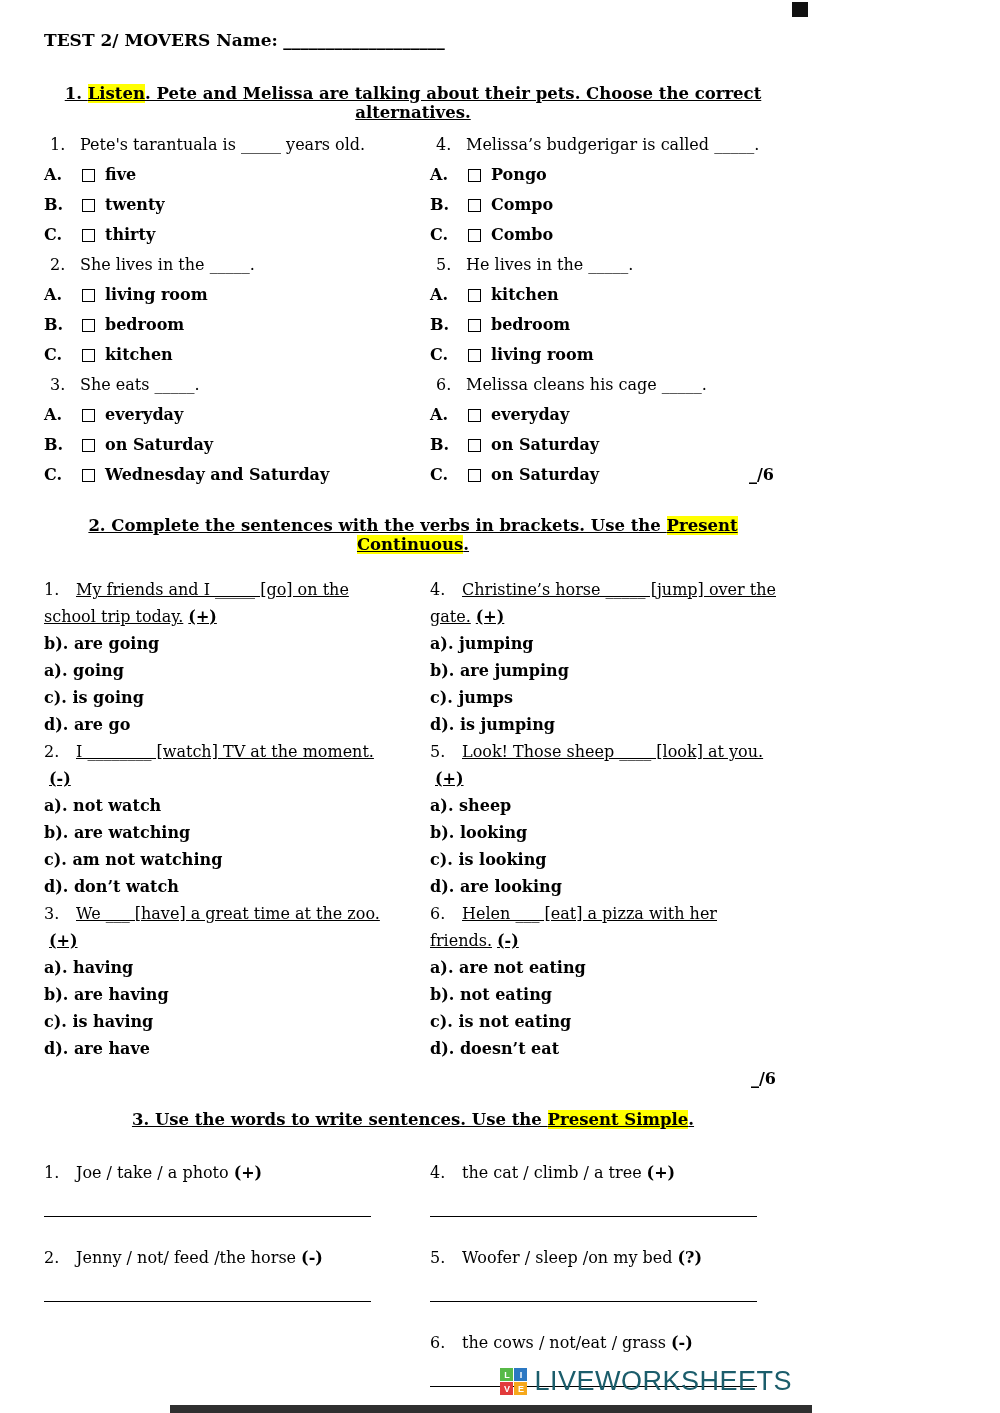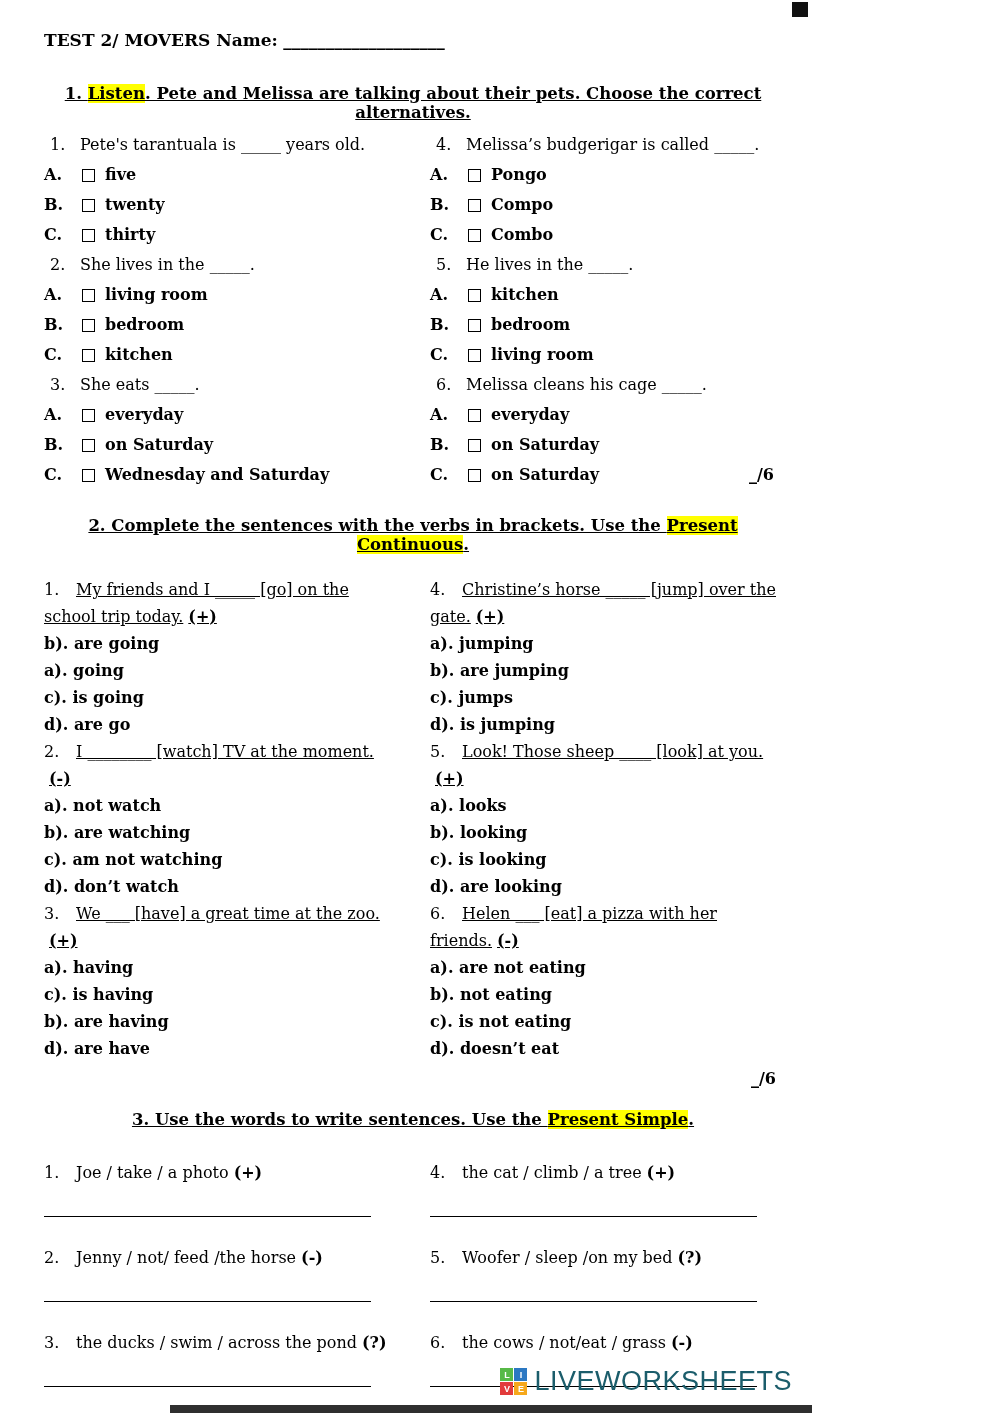--- a/index.html
+++ b/index.html
@@ -201,37 +201,37 @@
         <div class="s2q">
           <p><span class="qn2">2.</span><span>I ________ [watch] TV at the moment.</span><span class="pol">(-)</span></p>
           <div class="s2opt">a). not watch</div>
           <div class="s2opt">b). are watching</div>
           <div class="s2opt">c). am not watching</div>
           <div class="s2opt">d). don’t watch</div>
         </div>
         <div class="s2q">
           <p><span class="qn2">3.</span><span>We ___ [have] a great time at the zoo.</span><span class="pol">(+)</span></p>
           <div class="s2opt">a). having</div>
+          <div class="s2opt">b). are having</div>
           <div class="s2opt">c). is having</div>
-          <div class="s2opt">b). are having</div>
           <div class="s2opt">d). are have</div>
         </div>
       </div>
 
       <div>
         <div class="s2q">
           <p><span class="qn2">4.</span><span>Christine’s horse _____ [jump] over the gate.</span><span class="pol">(+)</span></p>
           <div class="s2opt">a). jumping</div>
           <div class="s2opt">b). are jumping</div>
           <div class="s2opt">c). jumps</div>
           <div class="s2opt">d). is jumping</div>
         </div>
         <div class="s2q">
           <p><span class="qn2">5.</span><span>Look! Those sheep ____ [look] at you.</span><span class="pol">(+)</span></p>
-          <div class="s2opt">a). looks</div>
+          <div class="s2opt">a). sheep</div>
           <div class="s2opt">b). looking</div>
           <div class="s2opt">c). is looking</div>
           <div class="s2opt">d). are looking</div>
         </div>
         <div class="s2q">
           <p><span class="qn2">6.</span><span>Helen ___ [eat] a pizza with her friends.</span><span class="pol">(-)</span></p>
           <div class="s2opt">a). are not eating</div>
           <div class="s2opt">b). not eating</div>
           <div class="s2opt">c). is not eating</div>
           <div class="s2opt">d). doesn’t eat</div>
@@ -245,24 +245,20 @@
     <div class="heading"><span>3. Use the words to write sentences. Use the </span><span class="hl">Present Simple</span><span>.</span></div>
 
     <div class="cols">
       <div>
         <div class="s3item">
           <p><span class="qn2">1.</span><span>Joe / take / a photo</span><span class="pol">(+)</span></p>
           <div class="blank"></div>
         </div>
         <div class="s3item">
           <p><span class="qn2">2.</span><span>Jenny / not/ feed /the horse</span><span class="pol">(-)</span></p>
-          <div class="blank"></div>
-        </div>
-        <div class="s3item">
-          <p><span class="qn2">3.</span><span>the ducks / swim / across the pond</span><span class="pol">(?)</span></p>
           <div class="blank"></div>
         </div>
       </div>
 
       <div>
         <div class="s3item">
           <p><span class="qn2">4.</span><span>the cat / climb / a tree</span><span class="pol">(+)</span></p>
           <div class="blank"></div>
         </div>
         <div class="s3item">

